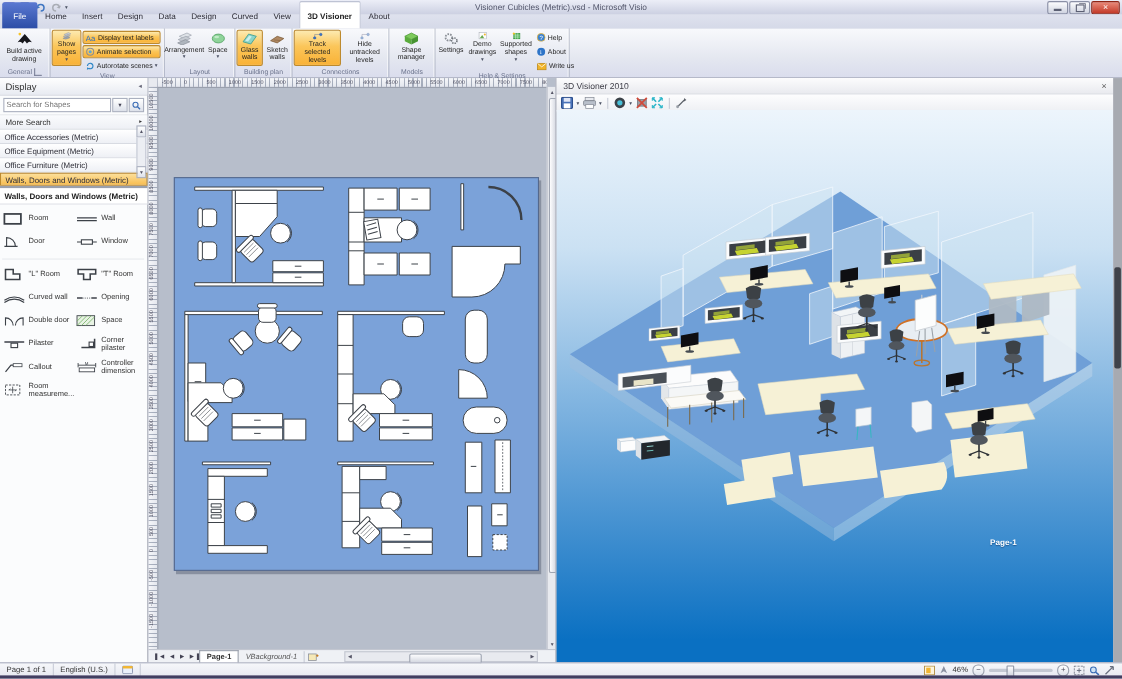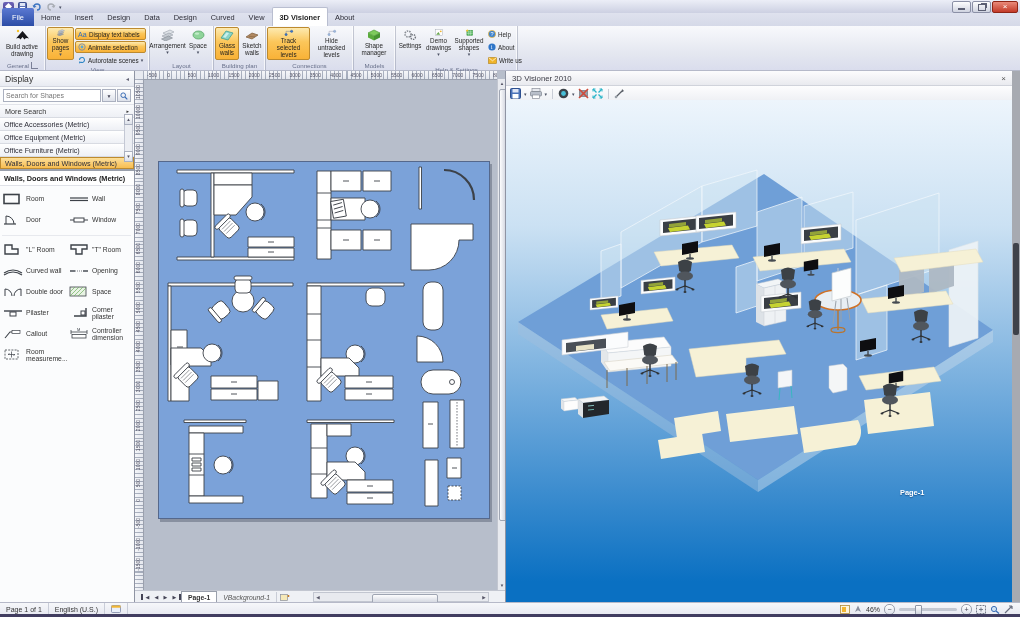--- a/index.html
+++ b/index.html
@@ -18,21 +18,21 @@
   #title-text{position:absolute;left:0;right:0;text-align:center;font-size:7.6px;color:#53566b;}
   .winbtns{position:absolute;right:2px;top:1px;display:flex;gap:1px;}
   .winbtn{width:17px;height:10px;border:1px solid #8b90a6;border-radius:2px;
     background:linear-gradient(#fdfdfe,#cfd3e0);display:flex;align-items:center;justify-content:center;}
   .winbtn .minbar{width:7px;height:2px;background:#5b5f73;margin-top:4px;}
   .winbtn .restbox{width:6px;height:5px;border:1px solid #5b5f73;box-shadow:2px -2px 0 -1px #5b5f73;}
   .winbtn.close{width:24px;background:linear-gradient(#e98a7a,#c33a28);border-color:#8e2516;color:#fff;font-size:8px;line-height:8px;}
   
   #tabrow{position:absolute;left:0;top:13px;width:1020px;height:13px;
     background:linear-gradient(#dfe2ee,#d5d9e8);display:flex;align-items:flex-end;padding-left:2px;box-sizing:border-box;}
-  .tab{height:18px;display:flex;align-items:center;padding:0 7px;font-size:7.4px;color:#2b2b35;}
+  .tab{height:24px;display:flex;align-items:center;padding:0 7px;font-size:7.4px;color:#2b2b35;}
   .tab.file{background:linear-gradient(#5b79d2,#2c4da6);color:#fff;border-radius:2px 2px 0 0;padding:0 10px;}
   .tab.active{background:#ffffff;border:1px solid #b9bed0;border-bottom:none;border-radius:2px 2px 0 0;color:#1f1f1f;font-weight:bold;}
   
   #ribbon{position:absolute;left:0;top:26px;width:1020px;height:45px;
     background:linear-gradient(#f8f9fc,#e4e7f0 62%,#dadded);border-bottom:1px solid #b5b9c9;
     display:flex;box-sizing:border-box;}
   .rgroup{height:44px;display:flex;flex-direction:column;box-sizing:border-box;
     border-right:1px solid rgba(135,141,162,.45);box-shadow:inset -1px 0 0 rgba(255,255,255,.7);}
   .rbody{flex:1;display:flex;align-items:flex-start;padding:1px 1px 0 1px;gap:1px;}
   .glabel{height:9px;font-size:6.2px;color:#68708a;display:flex;align-items:center;justify-content:center;gap:2px;}
@@ -149,20 +149,21 @@
           </svg>
         </span>
       <span class="ic">
         <svg width="10" height="9" viewBox="0 0 10 9">
             <path d="M8,5 a3,3 0 1 0 -3,3" fill="none" stroke="#a9adb5" stroke-width="1.4"></path>
             <path d="M9.5,3 L8,6 L5.5,4.5 Z" fill="#a9adb5"></path>
           </svg>
         </span>
       <span class="dd">▾</span>
     </div>
+    <div id="title-text">Visioner Cubicles (Metric).vsd  -  Microsoft Visio</div>
     <div class="winbtns">
       <div class="winbtn">
           <span class="minbar"></span>
         </div>
       <div class="winbtn">
           <span class="restbox"></span>
         </div>
       <div class="winbtn close">
           <span>×</span>
         </div>

